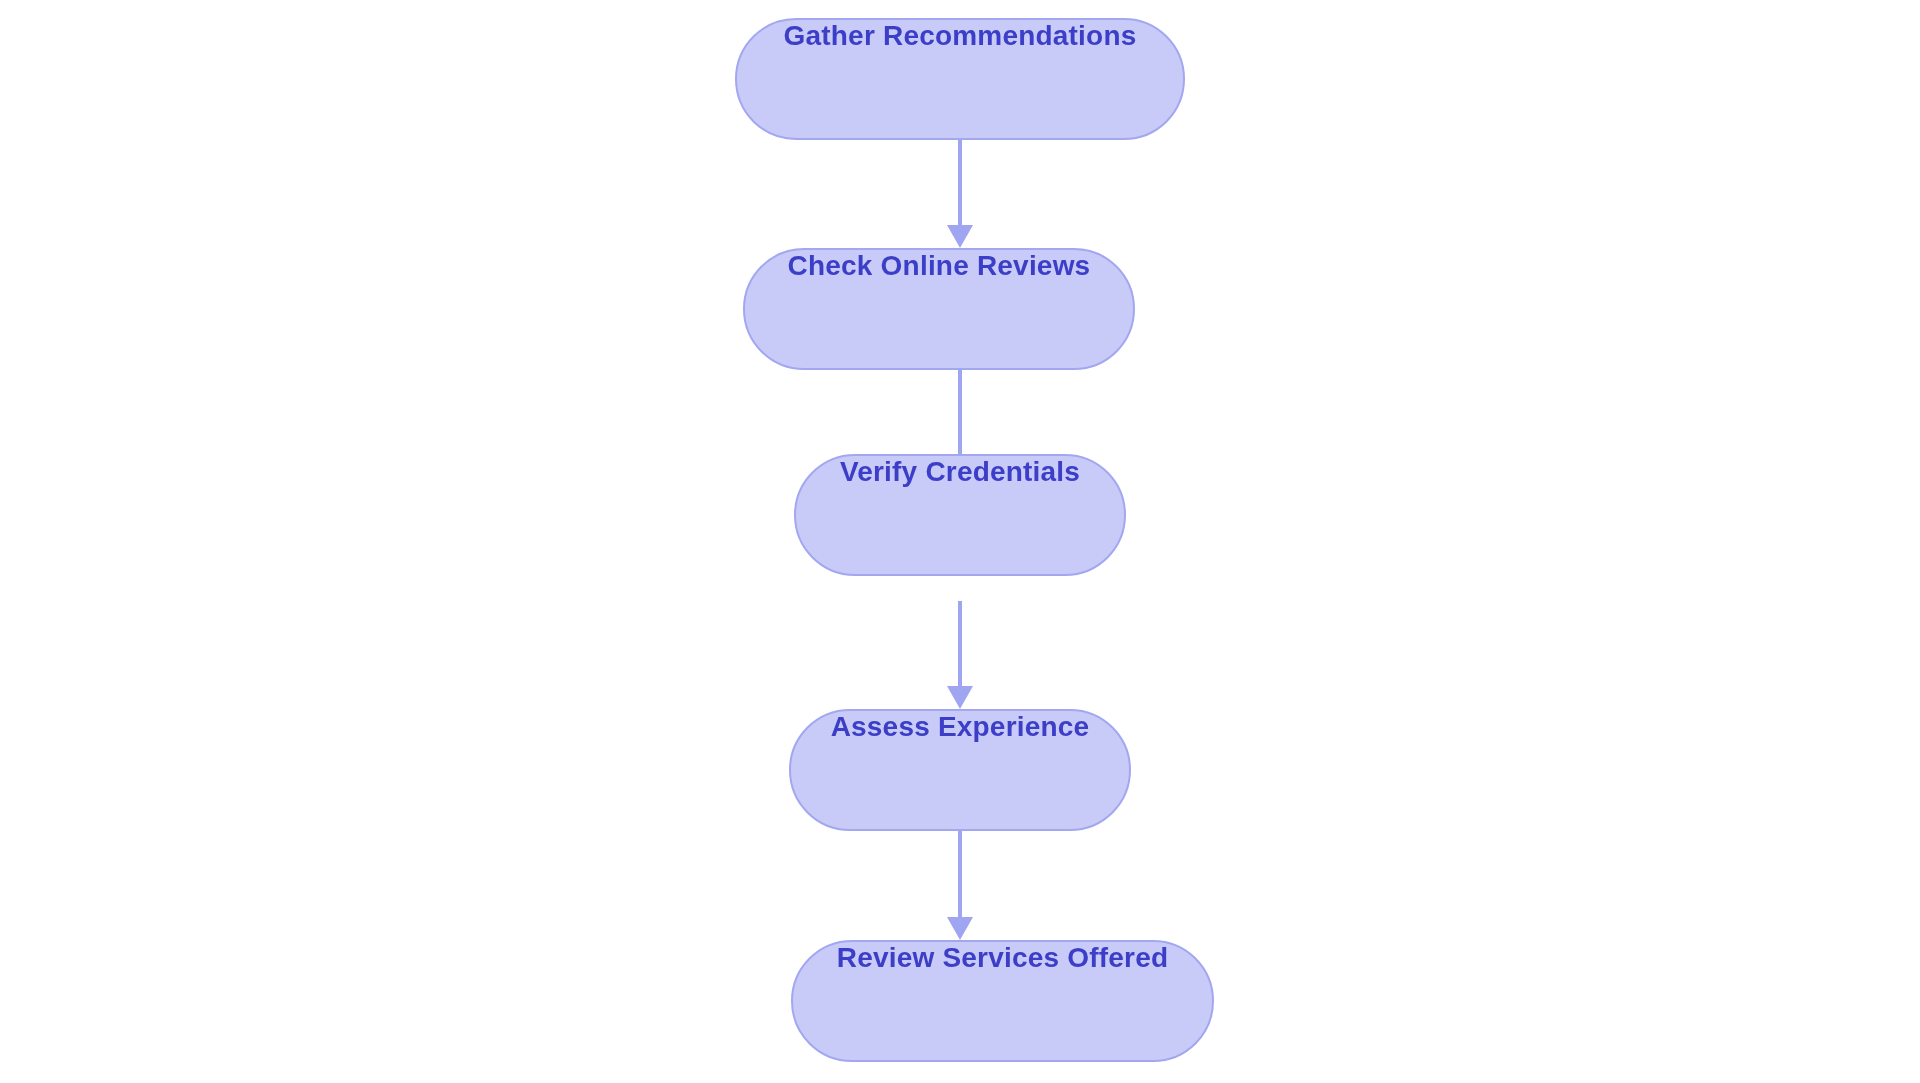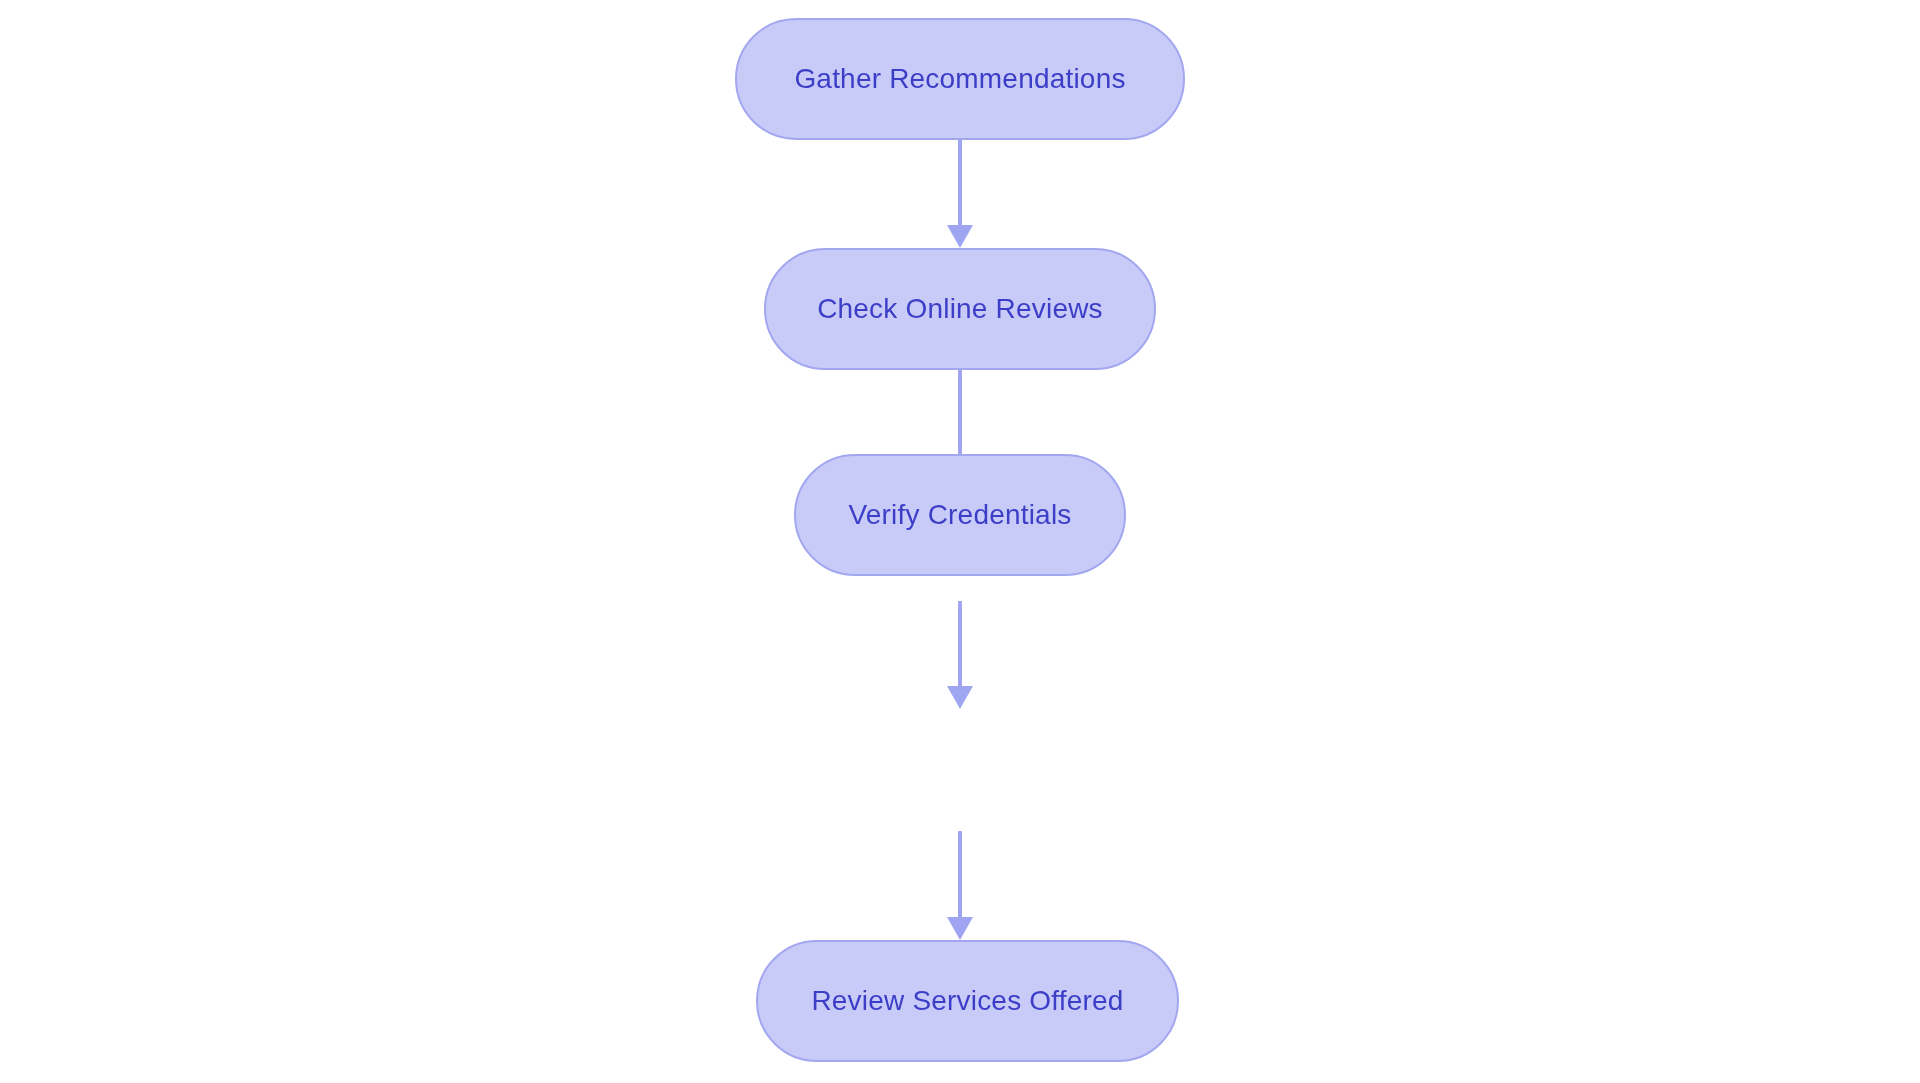--- a/index.html
+++ b/index.html
@@ -26,33 +26,33 @@
     width: 1920px;
     height: 1083px;
   }
   .flow-node {
     position: absolute;
     height: 122px;
     background: var(--node-fill);
     border: 2px solid var(--node-border);
     border-radius: 61px;
     display: flex;
-    align-items: center;
+    align-items: flex-start;
     justify-content: center;
     color: var(--node-text);
     font-size: 28px;
-    font-weight: 400;
+    font-weight: 700;
     letter-spacing: 0.2px;
     white-space: nowrap;
   }
   .node-1 { left: 735px; top:  18px; width: 450px; }
-  .node-2 { left: 764px; top: 248px; width: 392px; }
+  .node-2 { left: 743px; top: 248px; width: 392px; }
   .node-3 { left: 794px; top: 454px; width: 332px; }
   .node-4 { left: 789px; top: 709px; width: 342px; }
-  .node-5 { left: 756px; top: 940px; width: 423px; }
+  .node-5 { left: 791px; top: 940px; width: 423px; }
 
   .flow-arrow {
     position: absolute;
     left: 947px;            
     width: 26px;
     display: flex;
     flex-direction: column;
     align-items: center;
   }
   .arrow-1 { top: 140px; height: 108px; }
@@ -99,20 +99,23 @@
 
   <div class="flow-node node-3">
     <span>Verify Credentials</span>
   </div>
 
   <div class="flow-arrow arrow-3">
     <div class="arrow-line"></div>
     <div class="arrow-head"></div>
   </div>
 
+  <div class="flow-node node-4">
+    <span>Assess Experience</span>
+  </div>
 
   <div class="flow-arrow arrow-4">
     <div class="arrow-line"></div>
     <div class="arrow-head"></div>
   </div>
 
   <div class="flow-node node-5">
     <span>Review Services Offered</span>
   </div>
 

